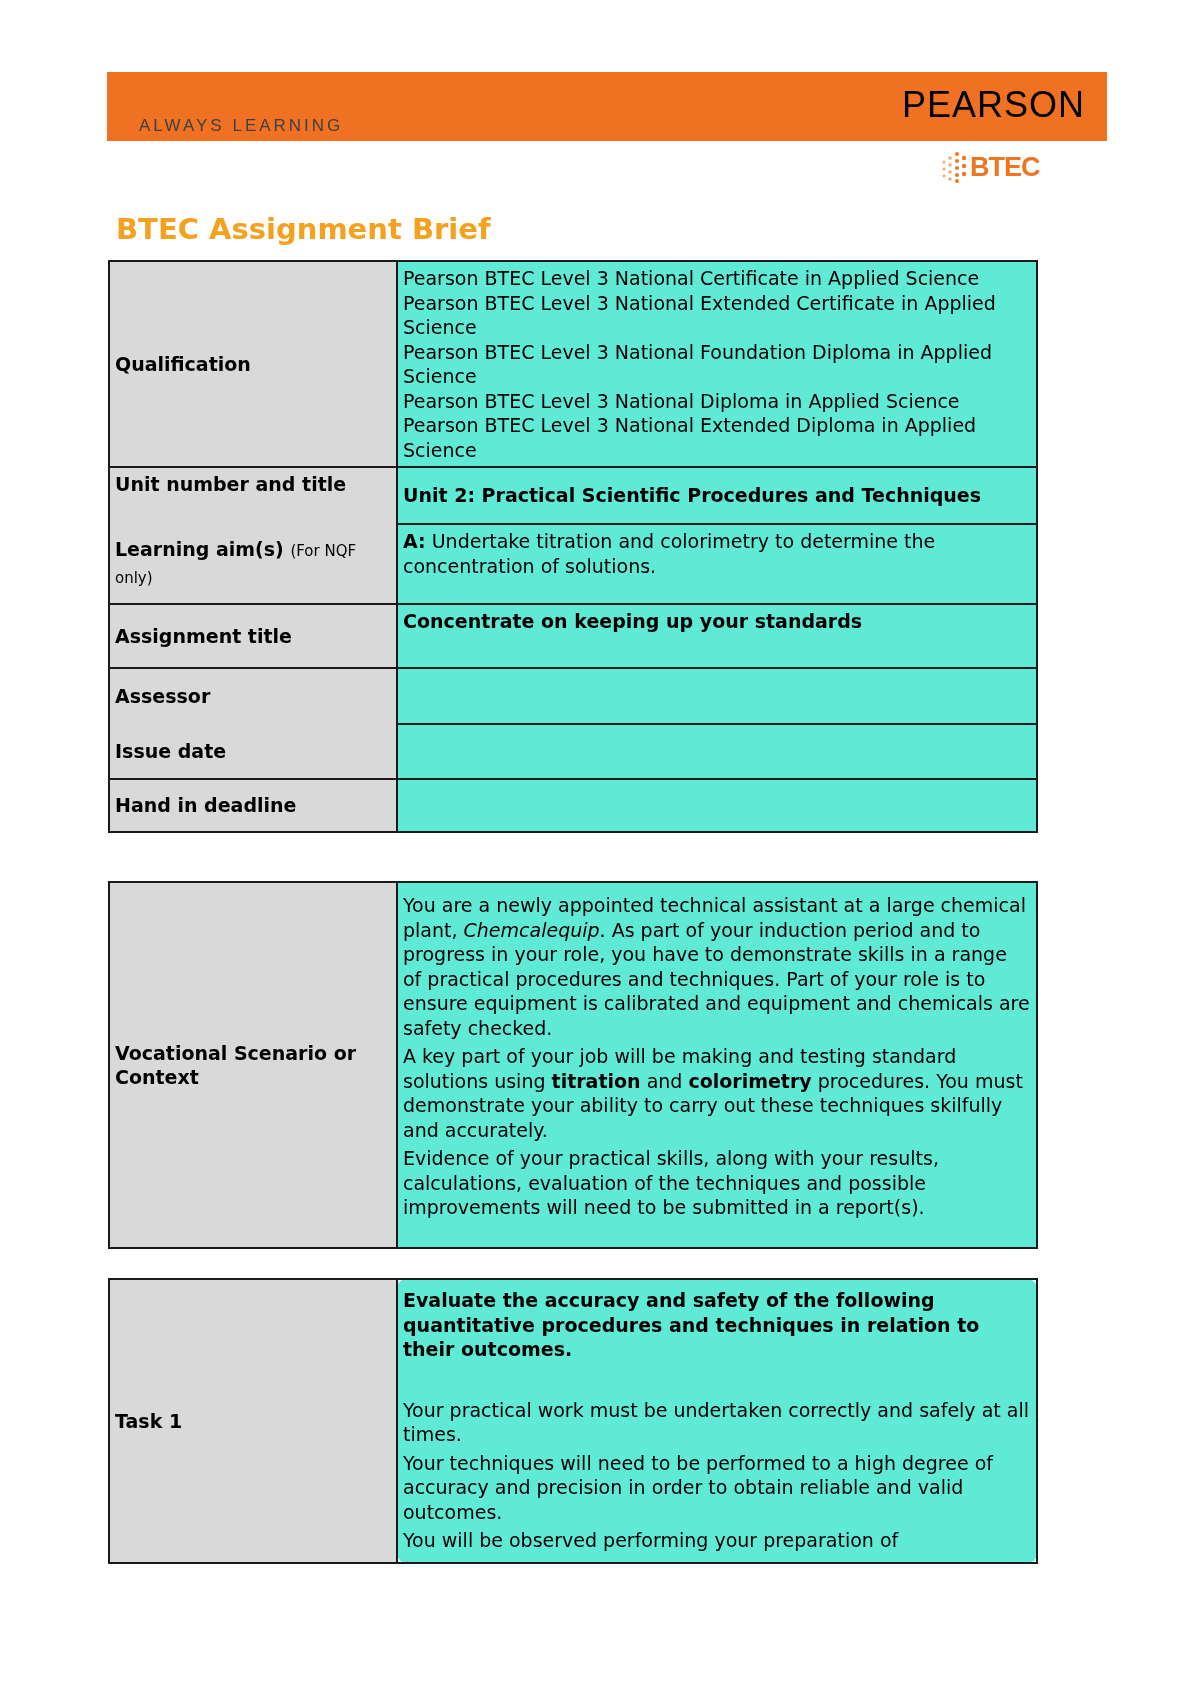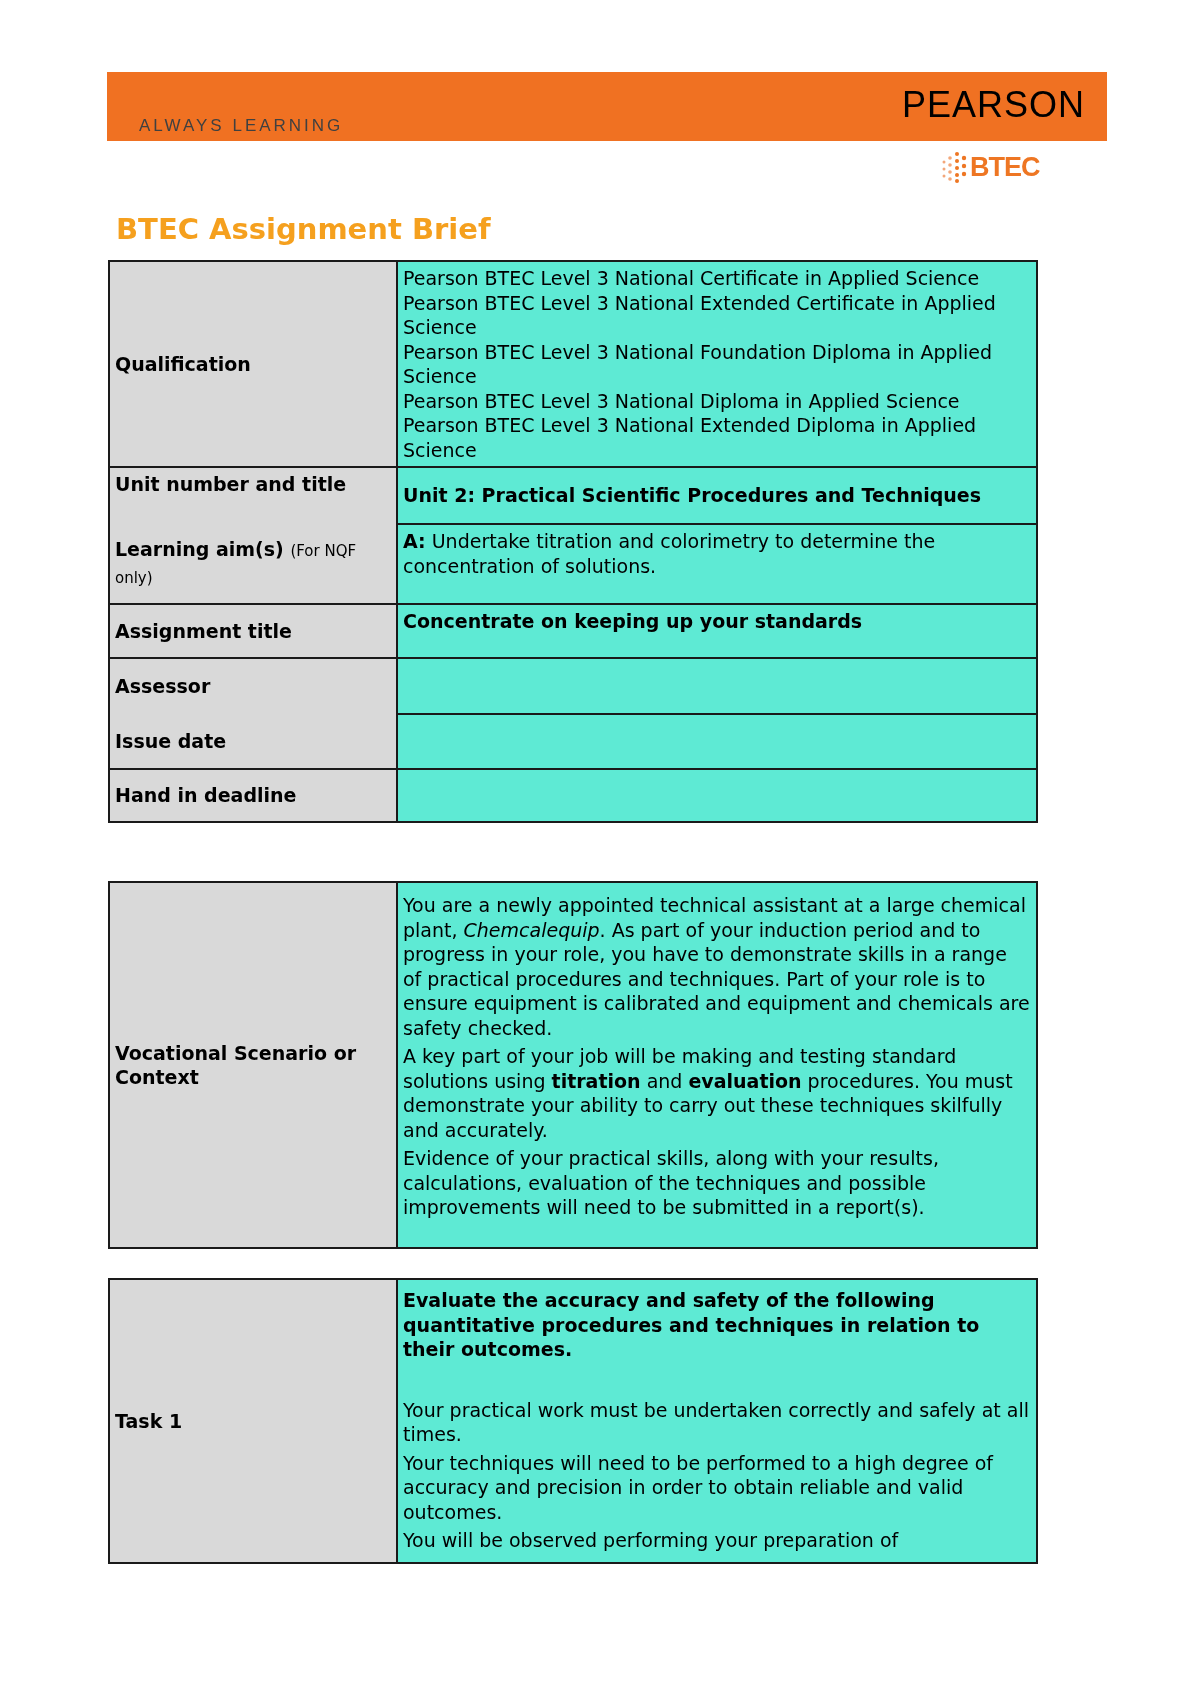--- a/index.html
+++ b/index.html
@@ -80,21 +80,21 @@
     <td class="label nobottom" style="vertical-align:top;">Unit number and title</td>
     <td class="value bold" style="vertical-align:middle;">Unit 2:  Practical Scientific Procedures and Techniques</td>
   </tr>
   <tr style="height:80px;">
     <td class="label notop">
       <span>Learning aim(s)</span>
       <span class="small">(For NQF only)</span>
     </td>
     <td class="value"><span class="bold">A:</span><span> Undertake titration and colorimetry to determine the concentration of solutions.</span></td>
   </tr>
-  <tr style="height:54px;">
+  <tr style="height:64px;">
     <td class="label">Assignment title</td>
     <td class="value bold">Concentrate on keeping up your standards</td>
   </tr>
   <tr style="height:56px;">
     <td class="label nobottom">Assessor</td>
     <td class="value thin-bottom"></td>
   </tr>
   <tr style="height:55px;">
     <td class="label notop">Issue date</td>
     <td class="value"></td>
@@ -105,32 +105,32 @@
   </tr>
 </tbody>
   </table>
 
 <table class="brief" style="top:881px;">
   <tbody>
       <tr style="height:366px;">
     <td class="label">Vocational Scenario or Context</td>
     <td class="value" style="padding-top:10px;">
       <p class="par"><span>You are a newly appointed technical assistant at a large chemical plant, </span><span class="ital">Chemcalequip</span><span>. As part of your induction period and to progress in your role, you have to demonstrate skills in a range of practical procedures and techniques. Part of your role is to ensure equipment is calibrated and equipment and chemicals are safety checked.</span></p>
-      <p class="par"><span>A key part of your job will be making and testing standard solutions using </span><span class="bold">titration</span><span> and </span><span class="bold">evaluation</span><span> procedures. You must demonstrate your ability to carry out these techniques skilfully and accurately.</span></p>
+      <p class="par"><span>A key part of your job will be making and testing standard solutions using </span><span class="bold">titration</span><span> and </span><span class="bold">colorimetry</span><span> procedures. You must demonstrate your ability to carry out these techniques skilfully and accurately.</span></p>
       <p class="par">Evidence of your practical skills, along with your results, calculations, evaluation of the techniques and possible improvements will need to be submitted in a report(s).</p>
     </td>
   </tr>
 </tbody>
   </table>
 
 <table class="brief" style="top:1278px;">
   <tbody>
       <tr style="height:284px;">
     <td class="label">Task 1</td>
-    <td class="value" style="padding-top:8px;">
+    <td class="value" style="padding-top:8px;border-radius:9px;">
       <p class="par bold" style="margin-bottom:36px;">Evaluate the accuracy and safety of the following quantitative procedures and techniques in relation to their outcomes.</p>
       <p class="par">Your practical work must be undertaken correctly and safely at all times.</p>
       <p class="par">Your techniques will need to be performed to a high degree of accuracy and precision in order to obtain reliable and valid outcomes.</p>
       <p class="par" style="margin:0;">You will be observed performing your preparation of</p>
     </td>
   </tr>
 </tbody>
   </table>
 
 </body></html>

